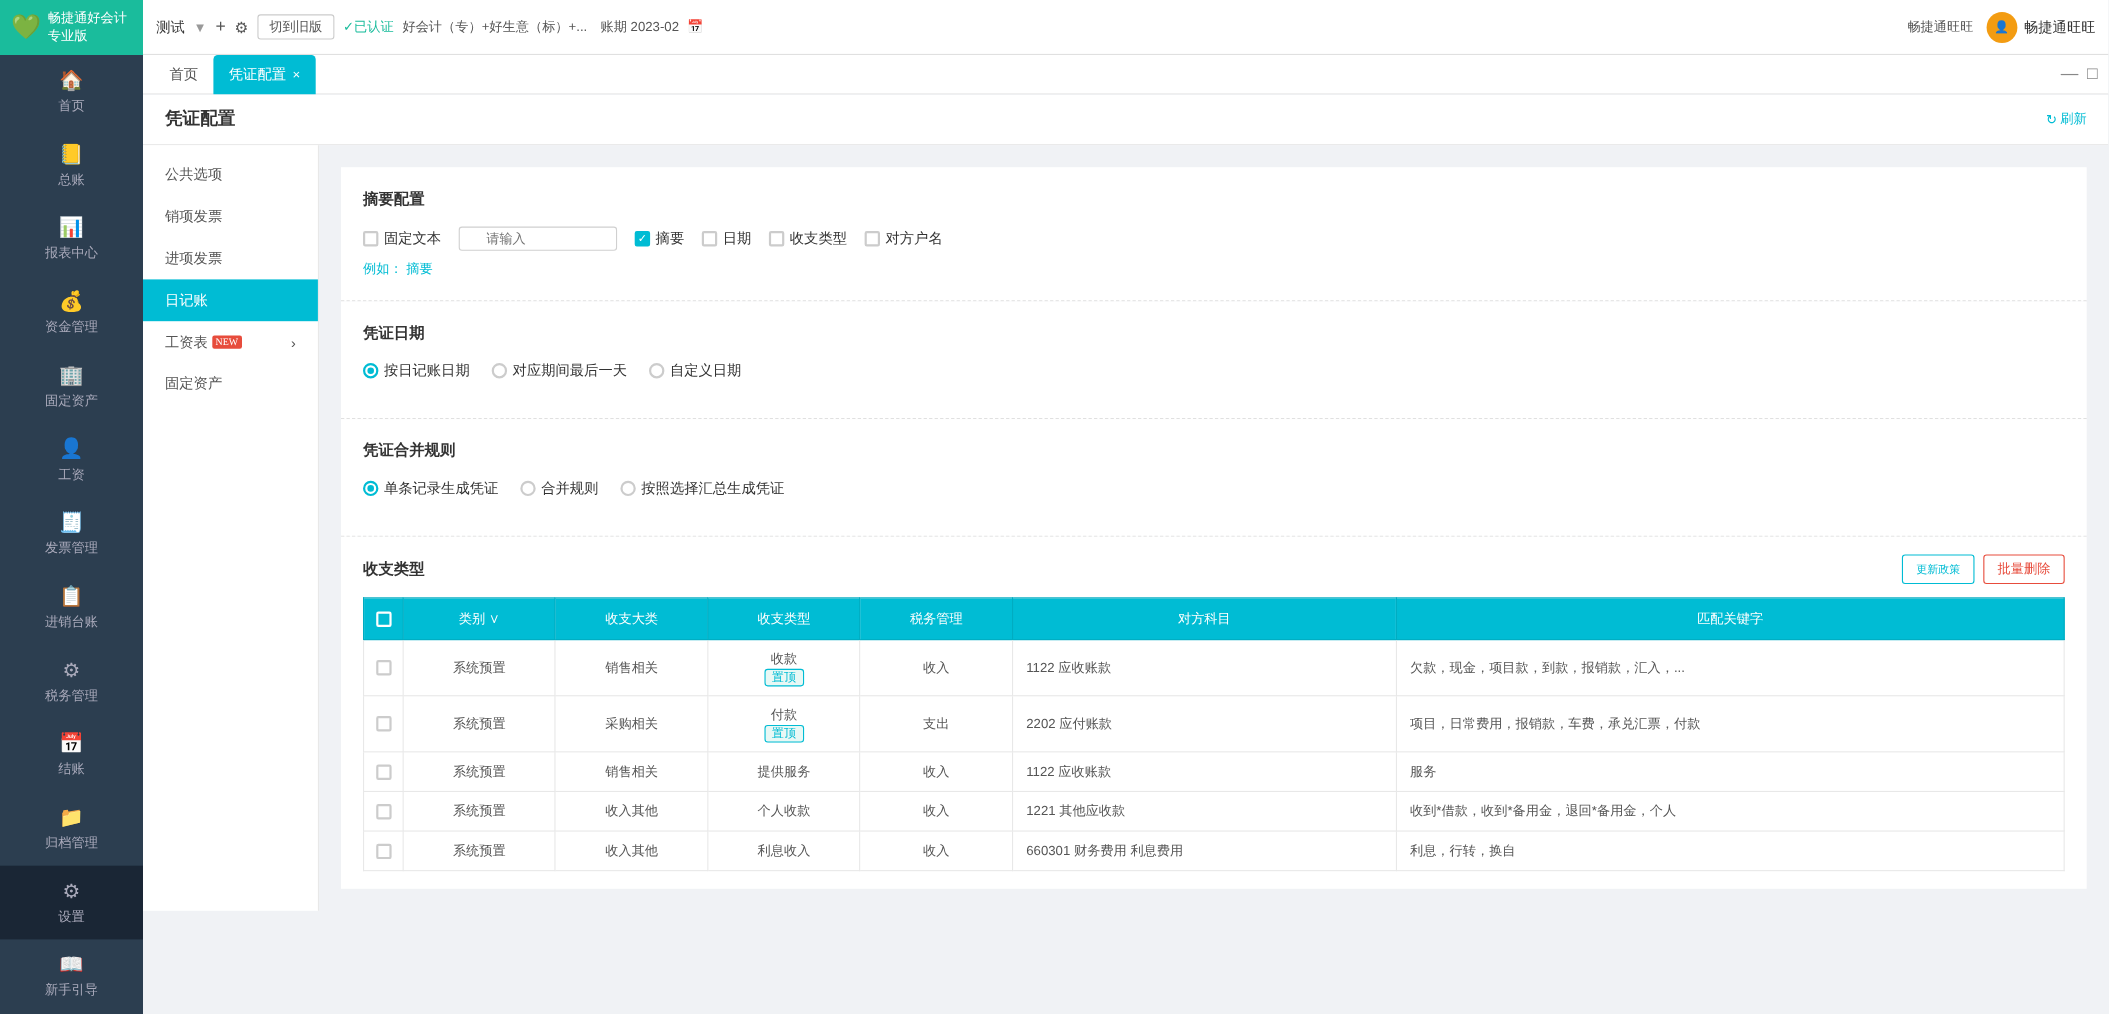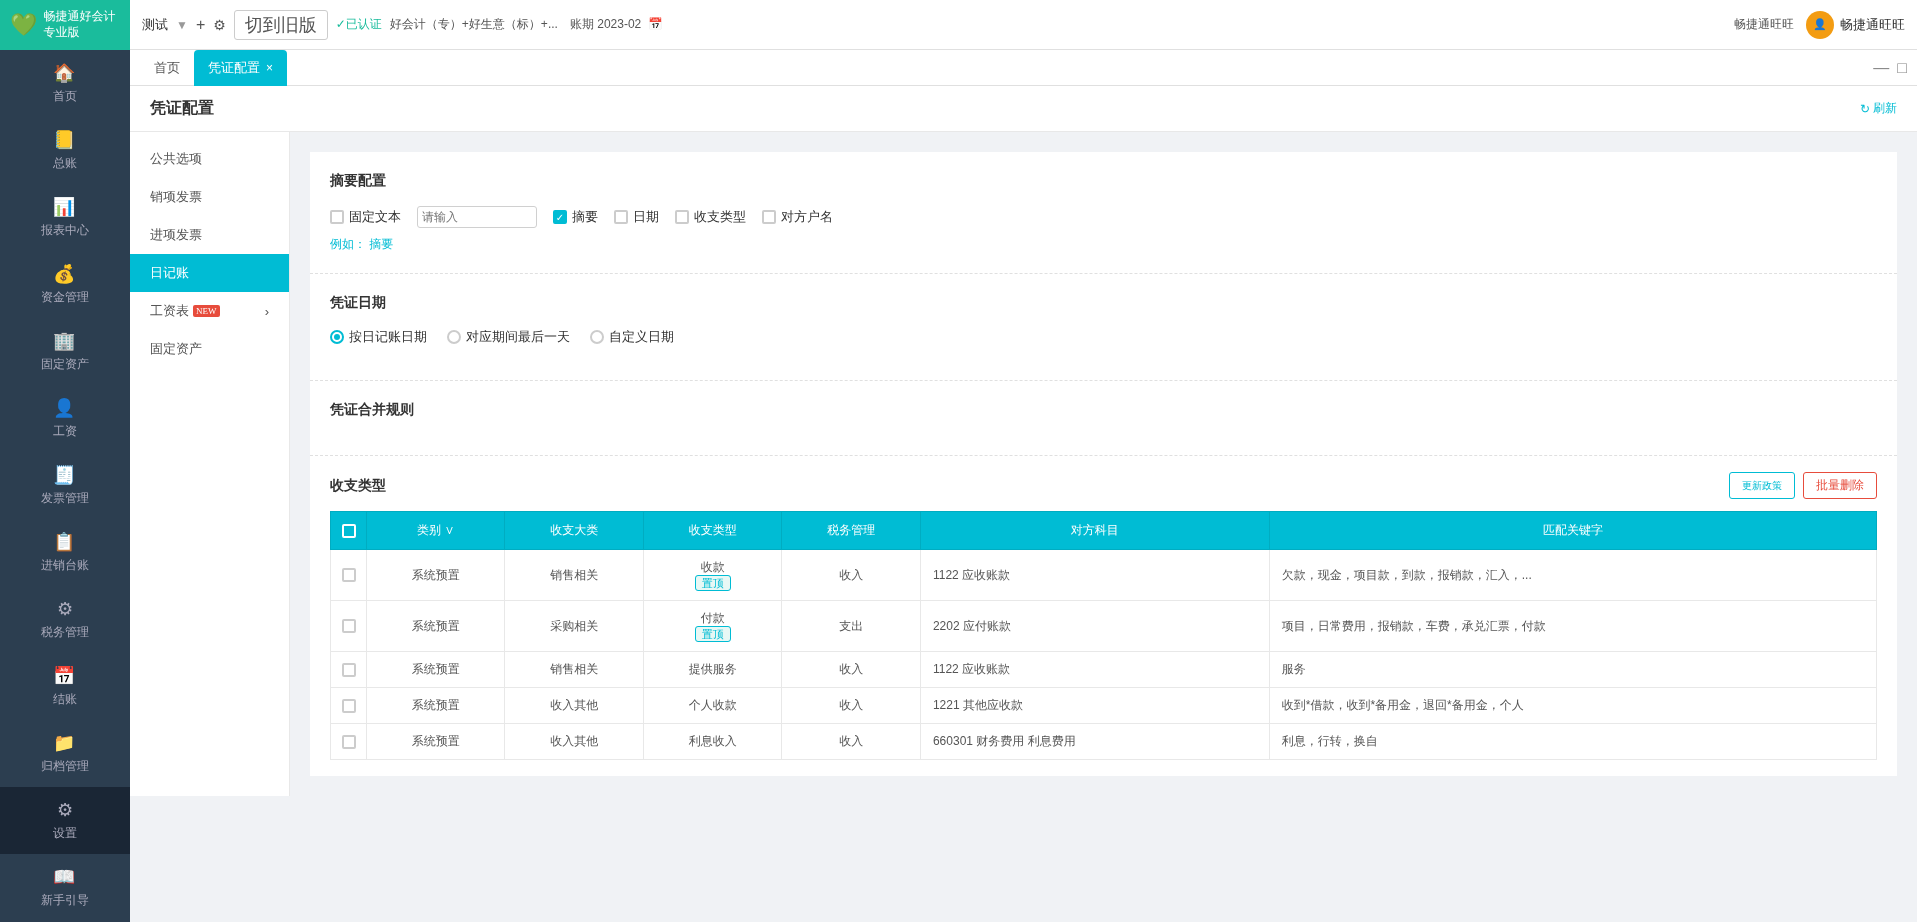--- a/index.html
+++ b/index.html
@@ -14,21 +14,21 @@
     .sidebar-item .icon { font-size: 18px; }
     .sidebar-item span { font-size: 12px; }
 
     
     .main-area { flex: 1; display: flex; flex-direction: column; overflow: hidden; }
     .topbar { height: 50px; background: #fff; display: flex; align-items: center; padding: 0 12px; border-bottom: 1px solid #e0e0e0; gap: 8px; }
     .topbar-title { font-size: 13px; color: #333; }
     .topbar-arrow { color: #999; font-size: 12px; }
     .topbar-plus { color: #555; font-size: 16px; cursor: pointer; }
     .topbar-gear { color: #555; font-size: 14px; cursor: pointer; }
-    .topbar-switch-btn { border: 1px solid #ccc; background: #fff; padding: 2px 10px; border-radius: 3px; font-size: 18px; cursor: pointer; color: #555; }
+    .topbar-switch-btn { border: 1px solid #ccc; background: #fff; padding: 2px 10px; border-radius: 3px; font-size: 12px; cursor: pointer; color: #555; }
     .topbar-certified { color: #1abc9c; font-size: 12px; }
     .topbar-tags { font-size: 12px; color: #555; }
     .topbar-period { font-size: 12px; color: #555; margin-left: 4px; }
     .topbar-right { margin-left: auto; display: flex; align-items: center; gap: 12px; }
     .topbar-consult { font-size: 12px; color: #555; cursor: pointer; }
     .topbar-user { display: flex; align-items: center; gap: 6px; cursor: pointer; }
     .topbar-avatar { width: 28px; height: 28px; border-radius: 50%; background: #f39c12; display: flex; align-items: center; justify-content: center; color: #fff; font-size: 11px; }
 
     
     .content-area { flex: 1; display: flex; flex-direction: column; overflow: hidden; background: #f0f2f5; }
@@ -58,21 +58,21 @@
     
     .radio-group { display: flex; align-items: center; gap: 20px; margin-bottom: 14px; }
     .radio-item { display: flex; align-items: center; gap: 5px; cursor: pointer; font-size: 13px; }
     .checkbox-group { display: flex; align-items: center; gap: 16px; flex-wrap: wrap; }
     .checkbox-item { display: flex; align-items: center; gap: 5px; cursor: pointer; font-size: 13px; }
     .radio-dot { width: 14px; height: 14px; border-radius: 50%; border: 2px solid #ccc; display: flex; align-items: center; justify-content: center; }
     .radio-dot.checked { border-color: #00bcd4; }
     .radio-dot.checked::after { content: ''; width: 6px; height: 6px; border-radius: 50%; background: #00bcd4; }
     .checkbox-box { width: 14px; height: 14px; border: 2px solid #ccc; border-radius: 2px; display: flex; align-items: center; justify-content: center; }
     .checkbox-box.checked { background: #00bcd4; border-color: #00bcd4; color: #fff; font-size: 10px; }
-    .text-input-sm { border: 1px solid #d0d0d0; border-radius: 3px; padding: 3px 4px; font-size: 12px; width: 120px; color: #999; }
+    .text-input-sm { border: 1px solid #d0d0d0; border-radius: 3px; padding: 3px 24px; font-size: 12px; width: 144px; color: #999; }
     .example-text { color: #00bcd4; font-size: 12px; margin-top: 8px; }
     .example-text span { font-weight: normal; }
 
     
     .table-section { background: #fff; padding: 16px 20px; }
     .table-header { display: flex; align-items: center; justify-content: space-between; margin-bottom: 12px; }
     .table-title { font-size: 14px; font-weight: bold; color: #333; }
     .table-actions { display: flex; gap: 8px; }
     .btn-update { background: #fff; border: 1px solid #00bcd4; color: #00bcd4; padding: 4px 12px; border-radius: 3px; font-size: 10px; cursor: pointer; }
     .btn-delete { background: #fff; border: 1px solid #e74c3c; color: #e74c3c; padding: 4px 12px; border-radius: 3px; font-size: 12px; cursor: pointer; }
@@ -279,20 +279,34 @@
               </label>
               <label class="radio-item">
                 <div class="radio-dot"></div>
                 <span>自定义日期</span>
               </label>
             </div>
           </div>
 
           <div class="section-block">
             <div class="section-title">凭证合并规则</div>
+            <div class="radio-group">
+              <label class="radio-item">
+                <div class="radio-dot checked"></div>
+                <span>单条记录生成凭证</span>
+              </label>
+              <label class="radio-item">
+                <div class="radio-dot"></div>
+                <span>合并规则</span>
+              </label>
+              <label class="radio-item">
+                <div class="radio-dot"></div>
+                <span>按照选择汇总生成凭证</span>
+              </label>
+            </div>
           </div>
 
           <div class="table-section">
             <div class="table-header">
               <span class="table-title">收支类型</span>
               <div class="table-actions">
                 <button class="btn-update">更新政策</button>
                 <button class="btn-delete">批量删除</button>
               </div>
             </div>

